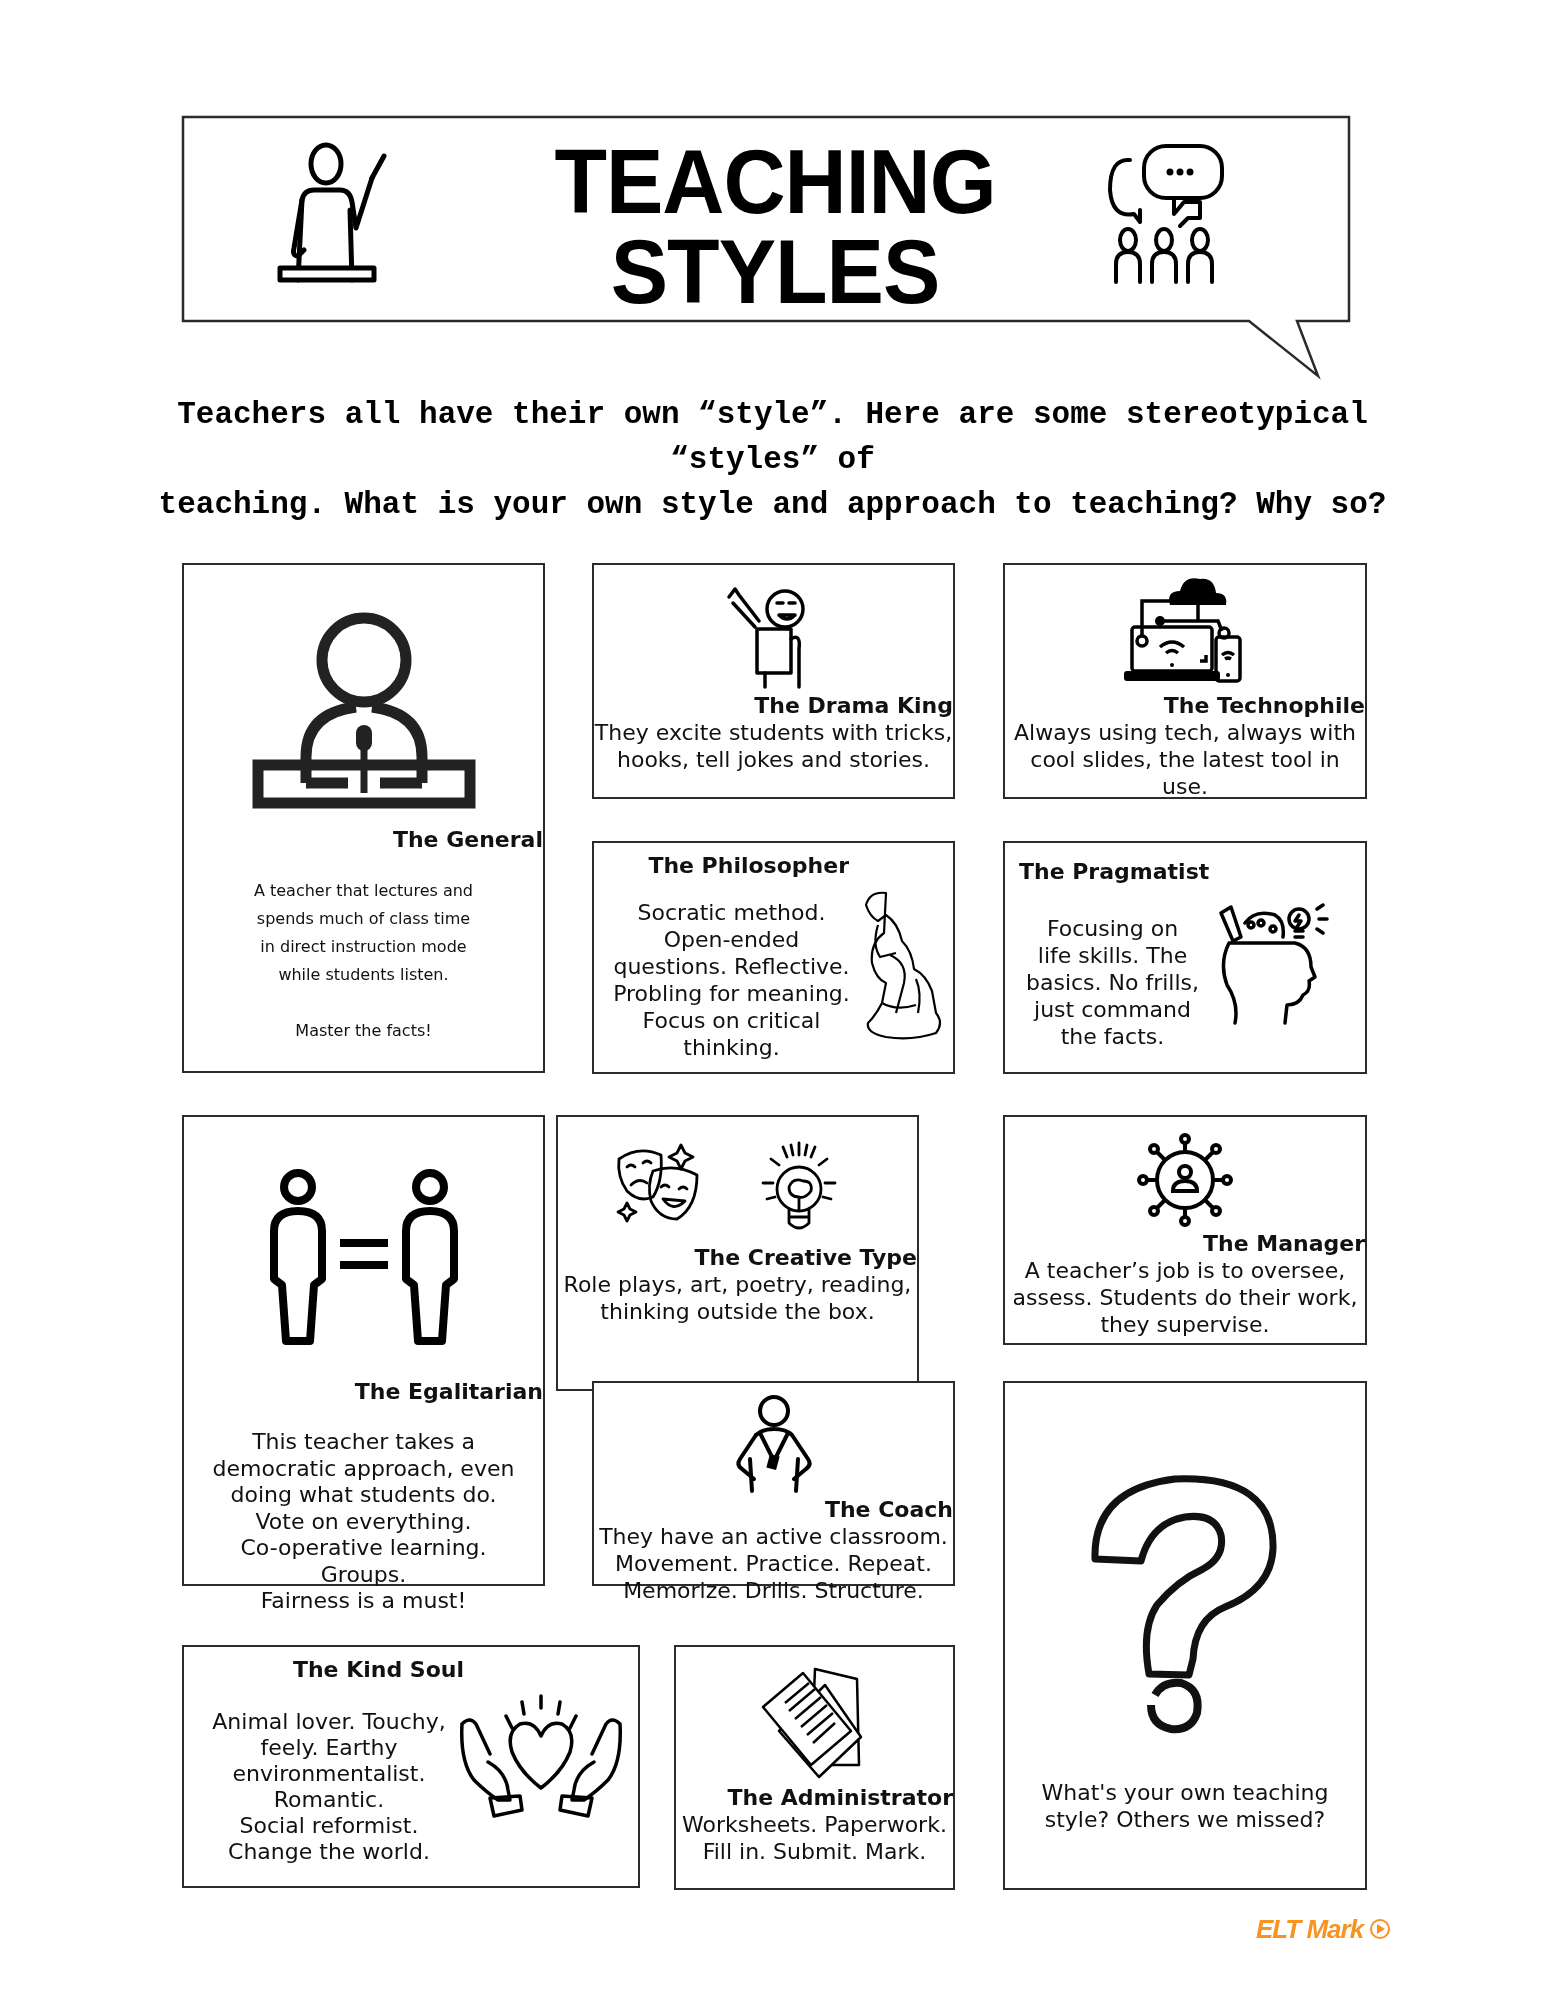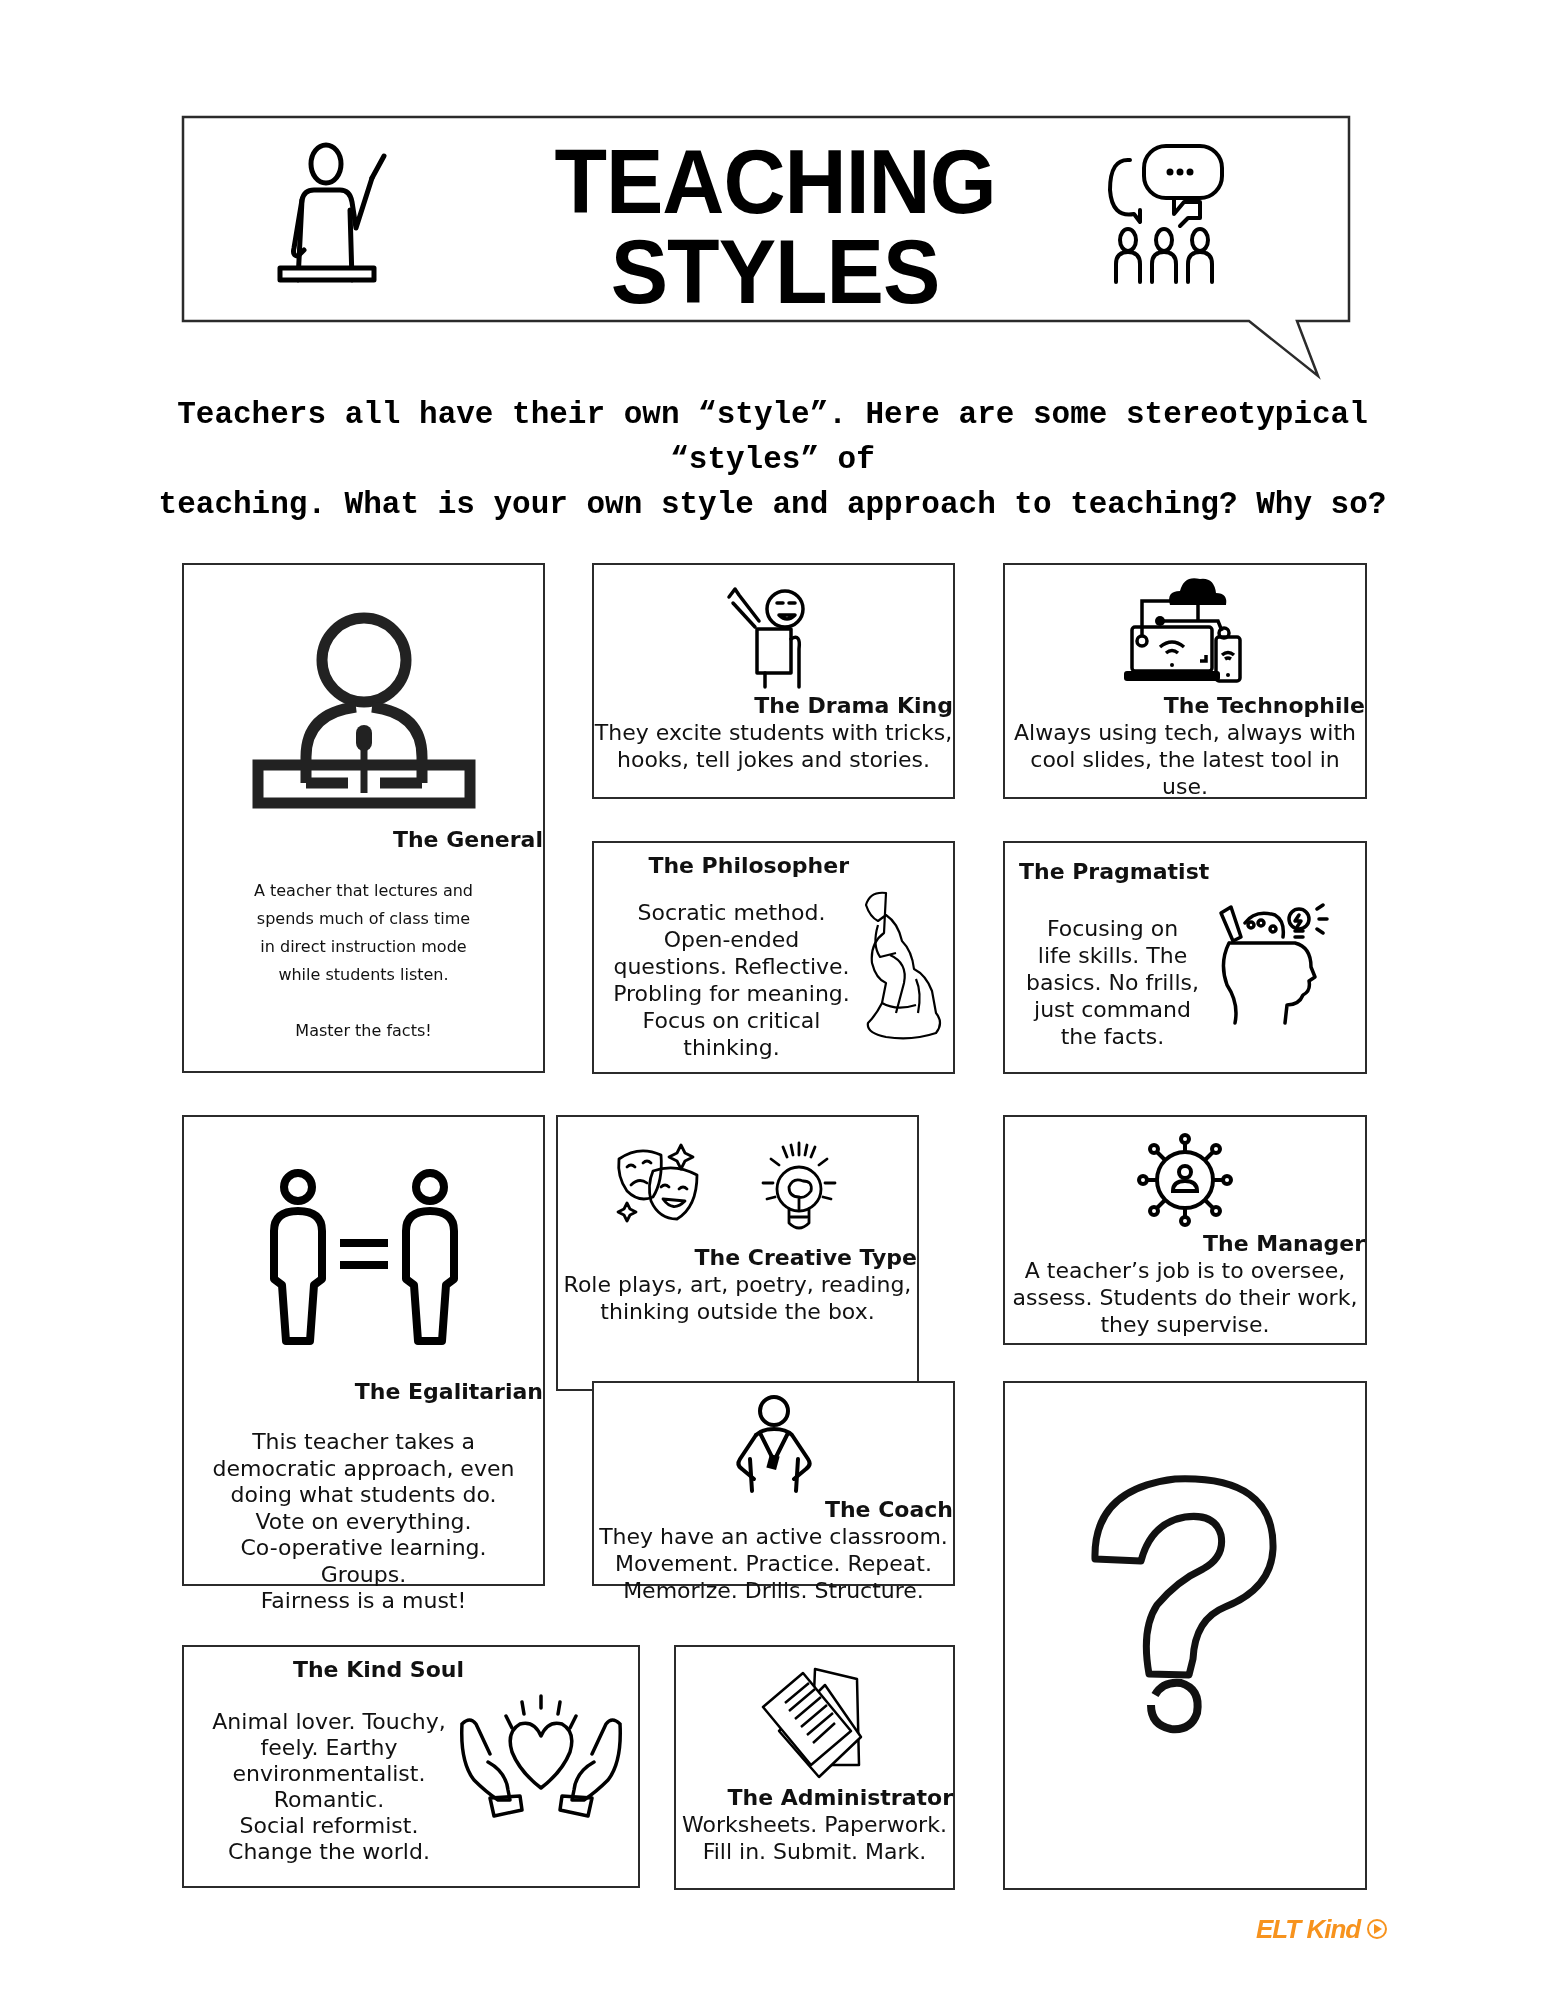--- a/index.html
+++ b/index.html
@@ -249,20 +249,22 @@
   <div class="desc">They have an active classroom.
 Movement. Practice. Repeat.
 Memorize. Drills.  Structure.</div>
 </div>
 
 <div class="card" style="left:1003px;top:1381px;width:364px;height:509px">
   <svg class="icon" style="margin-top:86px" width="200" height="270" viewBox="0 0 200 270">
     <path d="M10 90 Q8 20 90 10 Q190 6 188 80 Q186 120 140 138 Q110 150 108 190 L104 206 L64 205 Q56 160 72 136 Q92 112 118 100 Q140 88 136 66 Q130 44 100 48 Q66 54 56 92 Z" fill="#fff" stroke="#111" stroke-width="7" stroke-linejoin="round"></path>
     <path d="M70 226 Q78 212 96 214 Q116 220 112 244 Q106 262 86 260 Q66 256 66 236" fill="none" stroke="#111" stroke-width="8"></path>
   </svg>
+  <div class="desc" style="margin-top:40px">What's your own teaching
+style? Others we missed?</div>
 </div>
 
 <div class="card" style="left:182px;top:1645px;width:458px;height:243px">
   <div class="name abs" style="left:0;width:280px;top:10px">The Kind Soul</div>
   <div class="desc abs" style="left:0;width:290px;top:62px;line-height:26px">Animal lover. Touchy,
 feely. Earthy
 environmentalist.
 Romantic.
 Social reformist.
 Change the world.</div>
@@ -286,18 +288,18 @@
       <path d="M8 46 L48 12 L96 70 L56 104 Z" fill="#fff"></path>
       <path d="M30 42 L54 22 M34 50 L60 28 M40 58 L66 36 M46 66 L72 44 M52 74 L78 52 M58 82 L80 62"></path>
     </g>
   </svg>
   <div class="name" style="margin-top:4px">The Administrator</div>
   <div class="desc">Worksheets. Paperwork.
 Fill in. Submit. Mark.</div>
 </div>
 
 <div class="logo">
-  <span style="color:#f7931e">ELT Kind</span>
+  <span style="color:#f7931e">ELT Mark</span>
   <svg width="22" height="22" viewBox="0 0 22 22" style="vertical-align:-2px">
     <circle cx="11" cy="11" r="9" fill="none" stroke="#f7931e" stroke-width="2"></circle>
     <path d="M8 6 L16 11 L8 16 Z" fill="#f7931e"></path>
   </svg>
 </div>
 
 </body></html>

